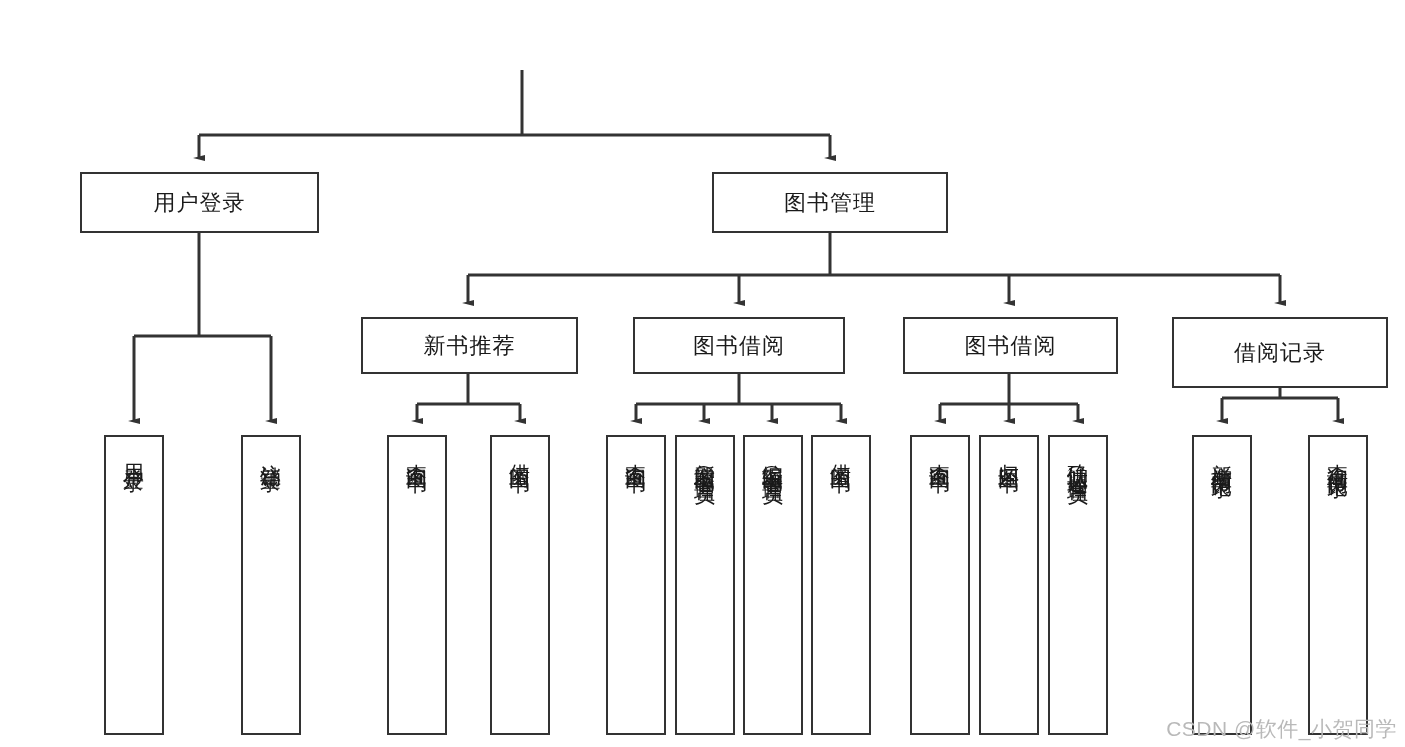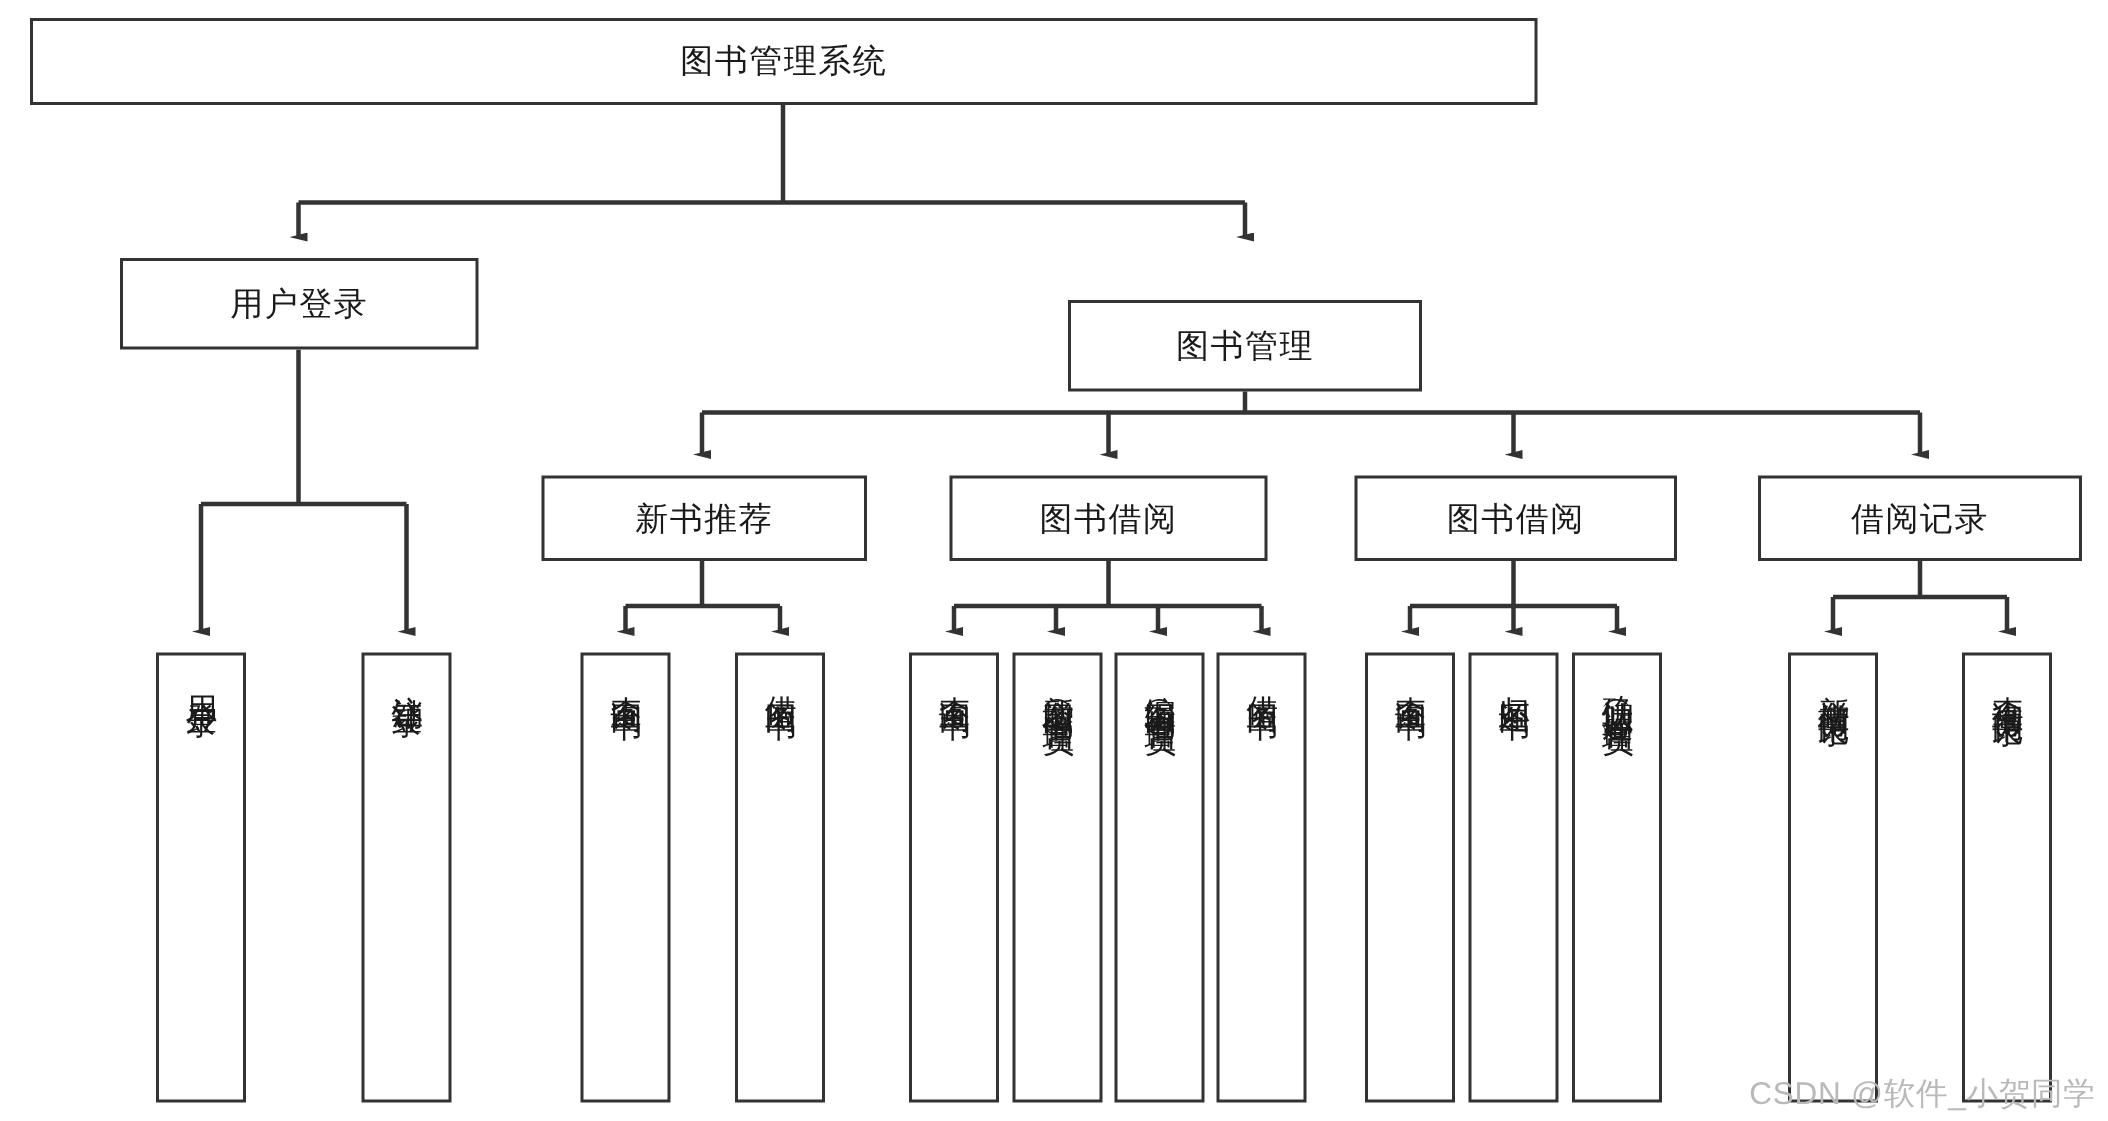--- a/index.html
+++ b/index.html
@@ -113,41 +113,38 @@
       <path d="M1009,404 L1009,421" marker-end="url(#arrow)"></path>
       <path d="M1078,404 L1078,421" marker-end="url(#arrow)"></path>
 
       <path d="M1280,374 L1280,398"></path>
       <path d="M1222,398 L1338,398"></path>
       <path d="M1222,398 L1222,421" marker-end="url(#arrow)"></path>
       <path d="M1338,398 L1338,421" marker-end="url(#arrow)"></path>
     </g>
   </svg>
 
-  <div class="node" style="left:20px; top:12px; width:1005px; height:58px;">
-    <span class="lbl">图书管理系统</span>
-  </div>
 
   <div class="node" style="left:80px; top:172px; width:239px; height:61px;">
     <span class="lbl">用户登录</span>
   </div>
-  <div class="node" style="left:712px; top:172px; width:236px; height:61px;margin-top:28px;">
+  <div class="node" style="left:712px; top:172px; width:236px; height:61px;">
     <span class="lbl">图书管理</span>
   </div>
 
   <div class="node" style="left:361px; top:317px; width:217px; height:57px;">
     <span class="lbl">新书推荐</span>
   </div>
   <div class="node" style="left:633px; top:317px; width:212px; height:57px;">
     <span class="lbl">图书借阅</span>
   </div>
   <div class="node" style="left:903px; top:317px; width:215px; height:57px;">
     <span class="lbl">图书借阅</span>
   </div>
-  <div class="node" style="left:1172px; top:317px; width:216px; height:57px;">
+  <div class="node" style="left:1172px; top:317px; width:216px; height:71px;">
     <span class="lbl">借阅记录</span>
   </div>
 
   <div class="node vertical" style="left:104px; top:435px; width:60px; height:300px;">
     <span class="lbl">用户登录</span>
   </div>
   <div class="node vertical" style="left:241px; top:435px; width:60px; height:300px;">
     <span class="lbl">注销登录</span>
   </div>
 

